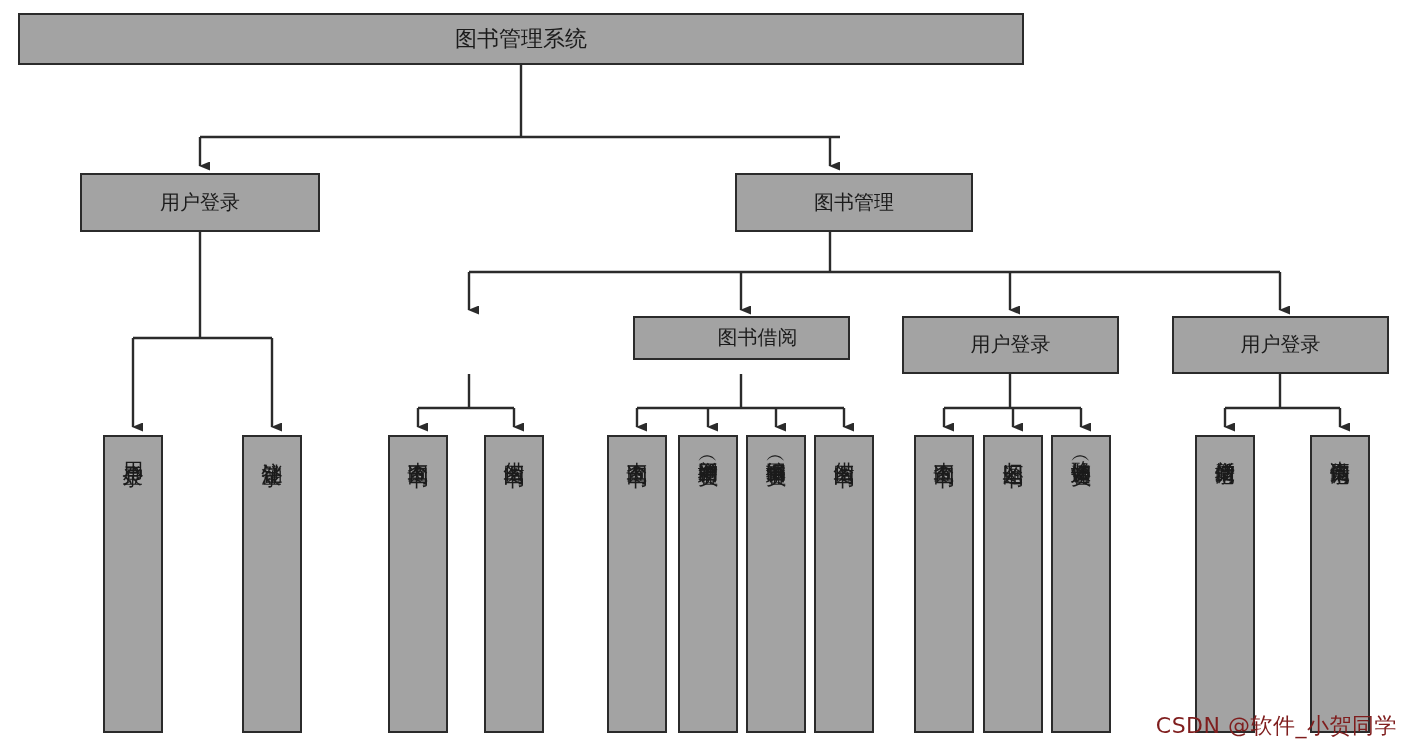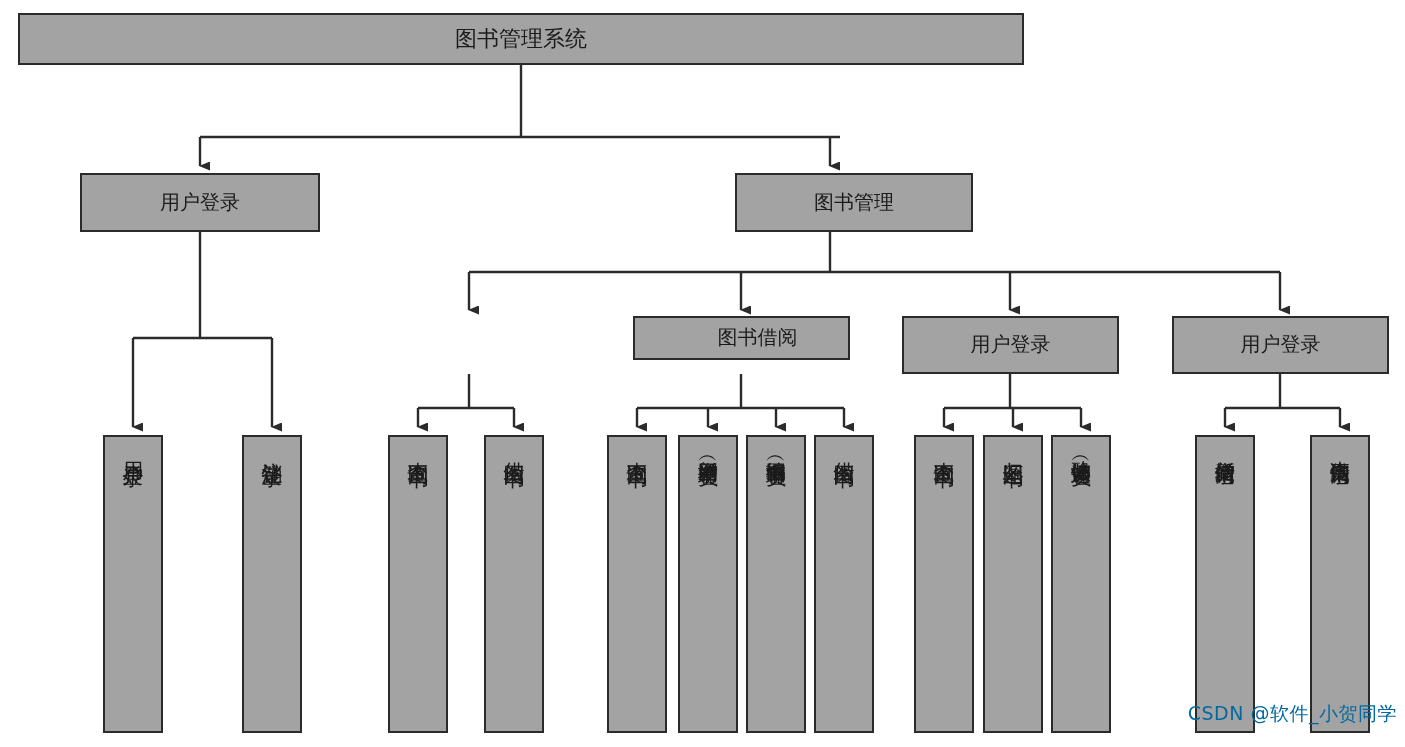--- a/index.html
+++ b/index.html
@@ -57,23 +57,23 @@
     text-orientation: upright;
     letter-spacing: 2px;
     line-height: 1.05;
     white-space: nowrap;
     height: auto;
   }
   .node.leaf.tall .lbl { font-size: 20px; letter-spacing: 1px; }
   .watermark {
     position: absolute;
     right: 8px;
-    bottom: 20px;
-    font-size: 19px;
-    color: #0369a1;
+    bottom: 6px;
+    font-size: 22px;
+    color: #7f1d1d;
     white-space: nowrap;
     letter-spacing: 0.5px;
   }
 </style>
 </head>
 <body>
 
 <div id="canvas">
 
   <svg class="wires" viewBox="0 0 1405 747" xmlns="http://www.w3.org/2000/svg">

